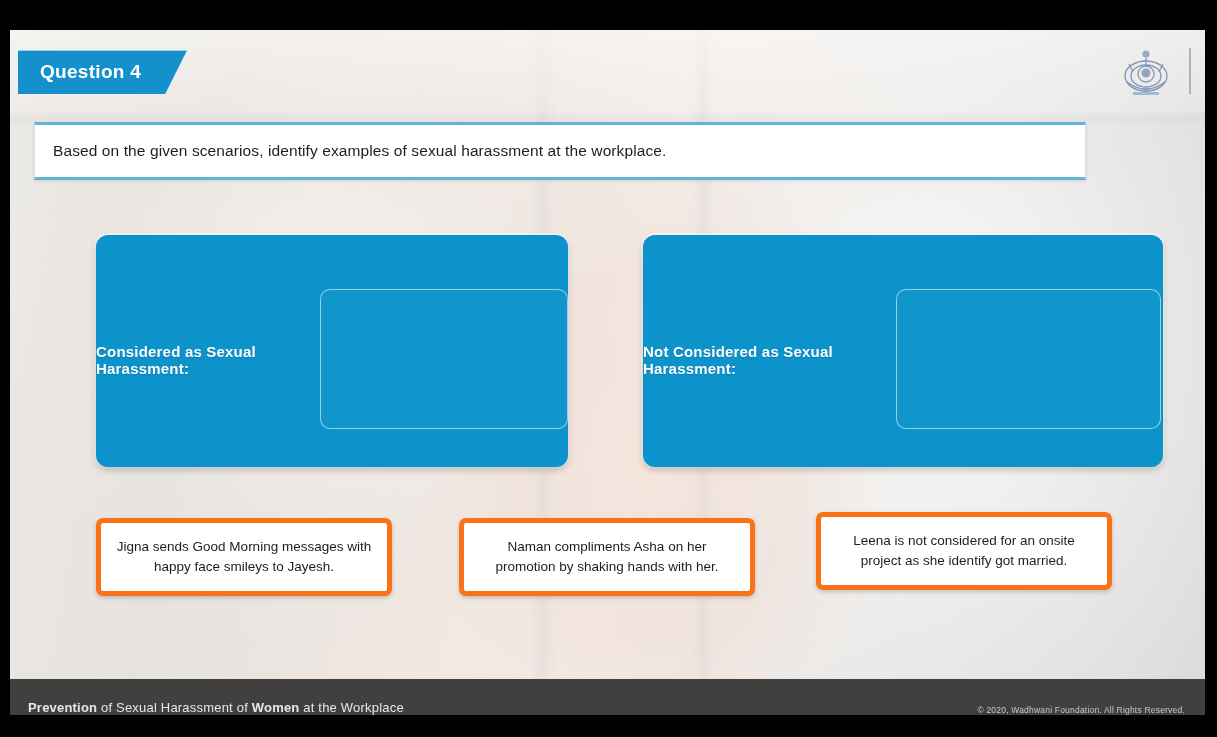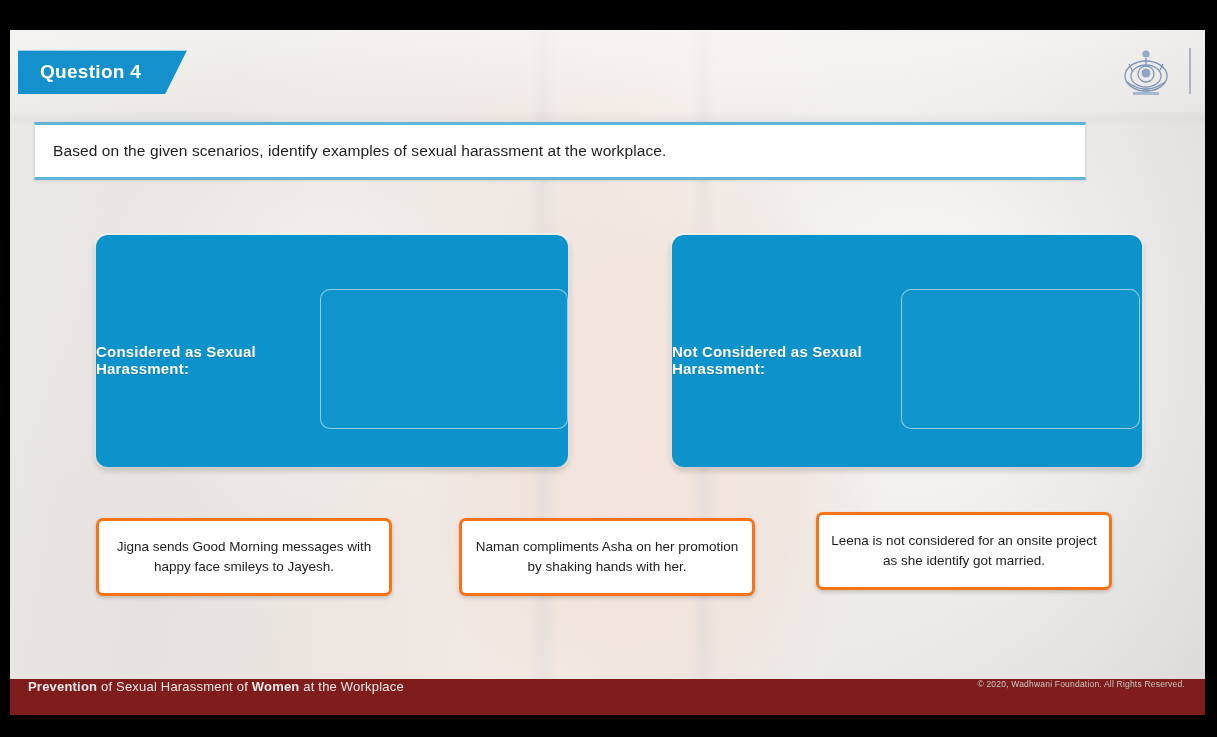--- a/index.html
+++ b/index.html
@@ -140,21 +140,21 @@
     top: 0;
     height: 232px;
     background: #0d93cc;
     border-radius: 12px;
     box-shadow: 0 3px 6px rgba(0,0,0,0.22), 0 0 0 2px rgba(255,255,255,0.55);
     display: flex;
     flex-direction: row;
     align-items: center;
   }
   .panel-left  { left: 86px;  width: 472px; }
-  .panel-right { left: 662px; width: 470px; }
+  .panel-right { left: 633px; width: 520px; }
 
   .panel-title {
     color: #ffffff;
     font-size: 15px;
     font-weight: bold;
     margin-top: 18px;
     letter-spacing: 0.2px;
     text-shadow: 0 1px 1px rgba(0,0,0,0.18);
   }
   .drop-zone {
@@ -174,21 +174,21 @@
     left: 0;
     top: 488px;
     width: 100%;
     height: 92px;
   }
   .card {
     position: absolute;
     top: 0;
     height: 78px;
     background: #ffffff;
-    border: 3px solid #f97316;
+    border: 5px solid #f97316;
     border-radius: 7px;
     box-shadow: 0 2px 4px rgba(0,0,0,0.18);
     display: flex;
     align-items: center;
     justify-content: center;
     text-align: center;
     padding: 6px 12px;
     font-size: 13.5px;
     line-height: 1.45;
     color: #1d1d1d;
@@ -197,23 +197,23 @@
   .card-2 { left: 449px; width: 296px; }
   .card-3 { left: 806px; width: 296px; top: -6px; }
 
   
   .footer {
     position: absolute;
     left: 0;
     bottom: 0;
     width: 100%;
     height: 36px;
-    background: #7f1d1d;
-    display: flex;
-    align-items: flex-start;
+    background: #404040;
+    display: flex;
+    align-items: flex-end;
     justify-content: space-between;
     padding: 0 14px 0 18px;
   }
   .footer-left {
     color: #e9e7e6;
     font-size: 13px;
     letter-spacing: 0.2px;
   }
   .footer-left b { font-weight: bold; }
   .footer-right {

